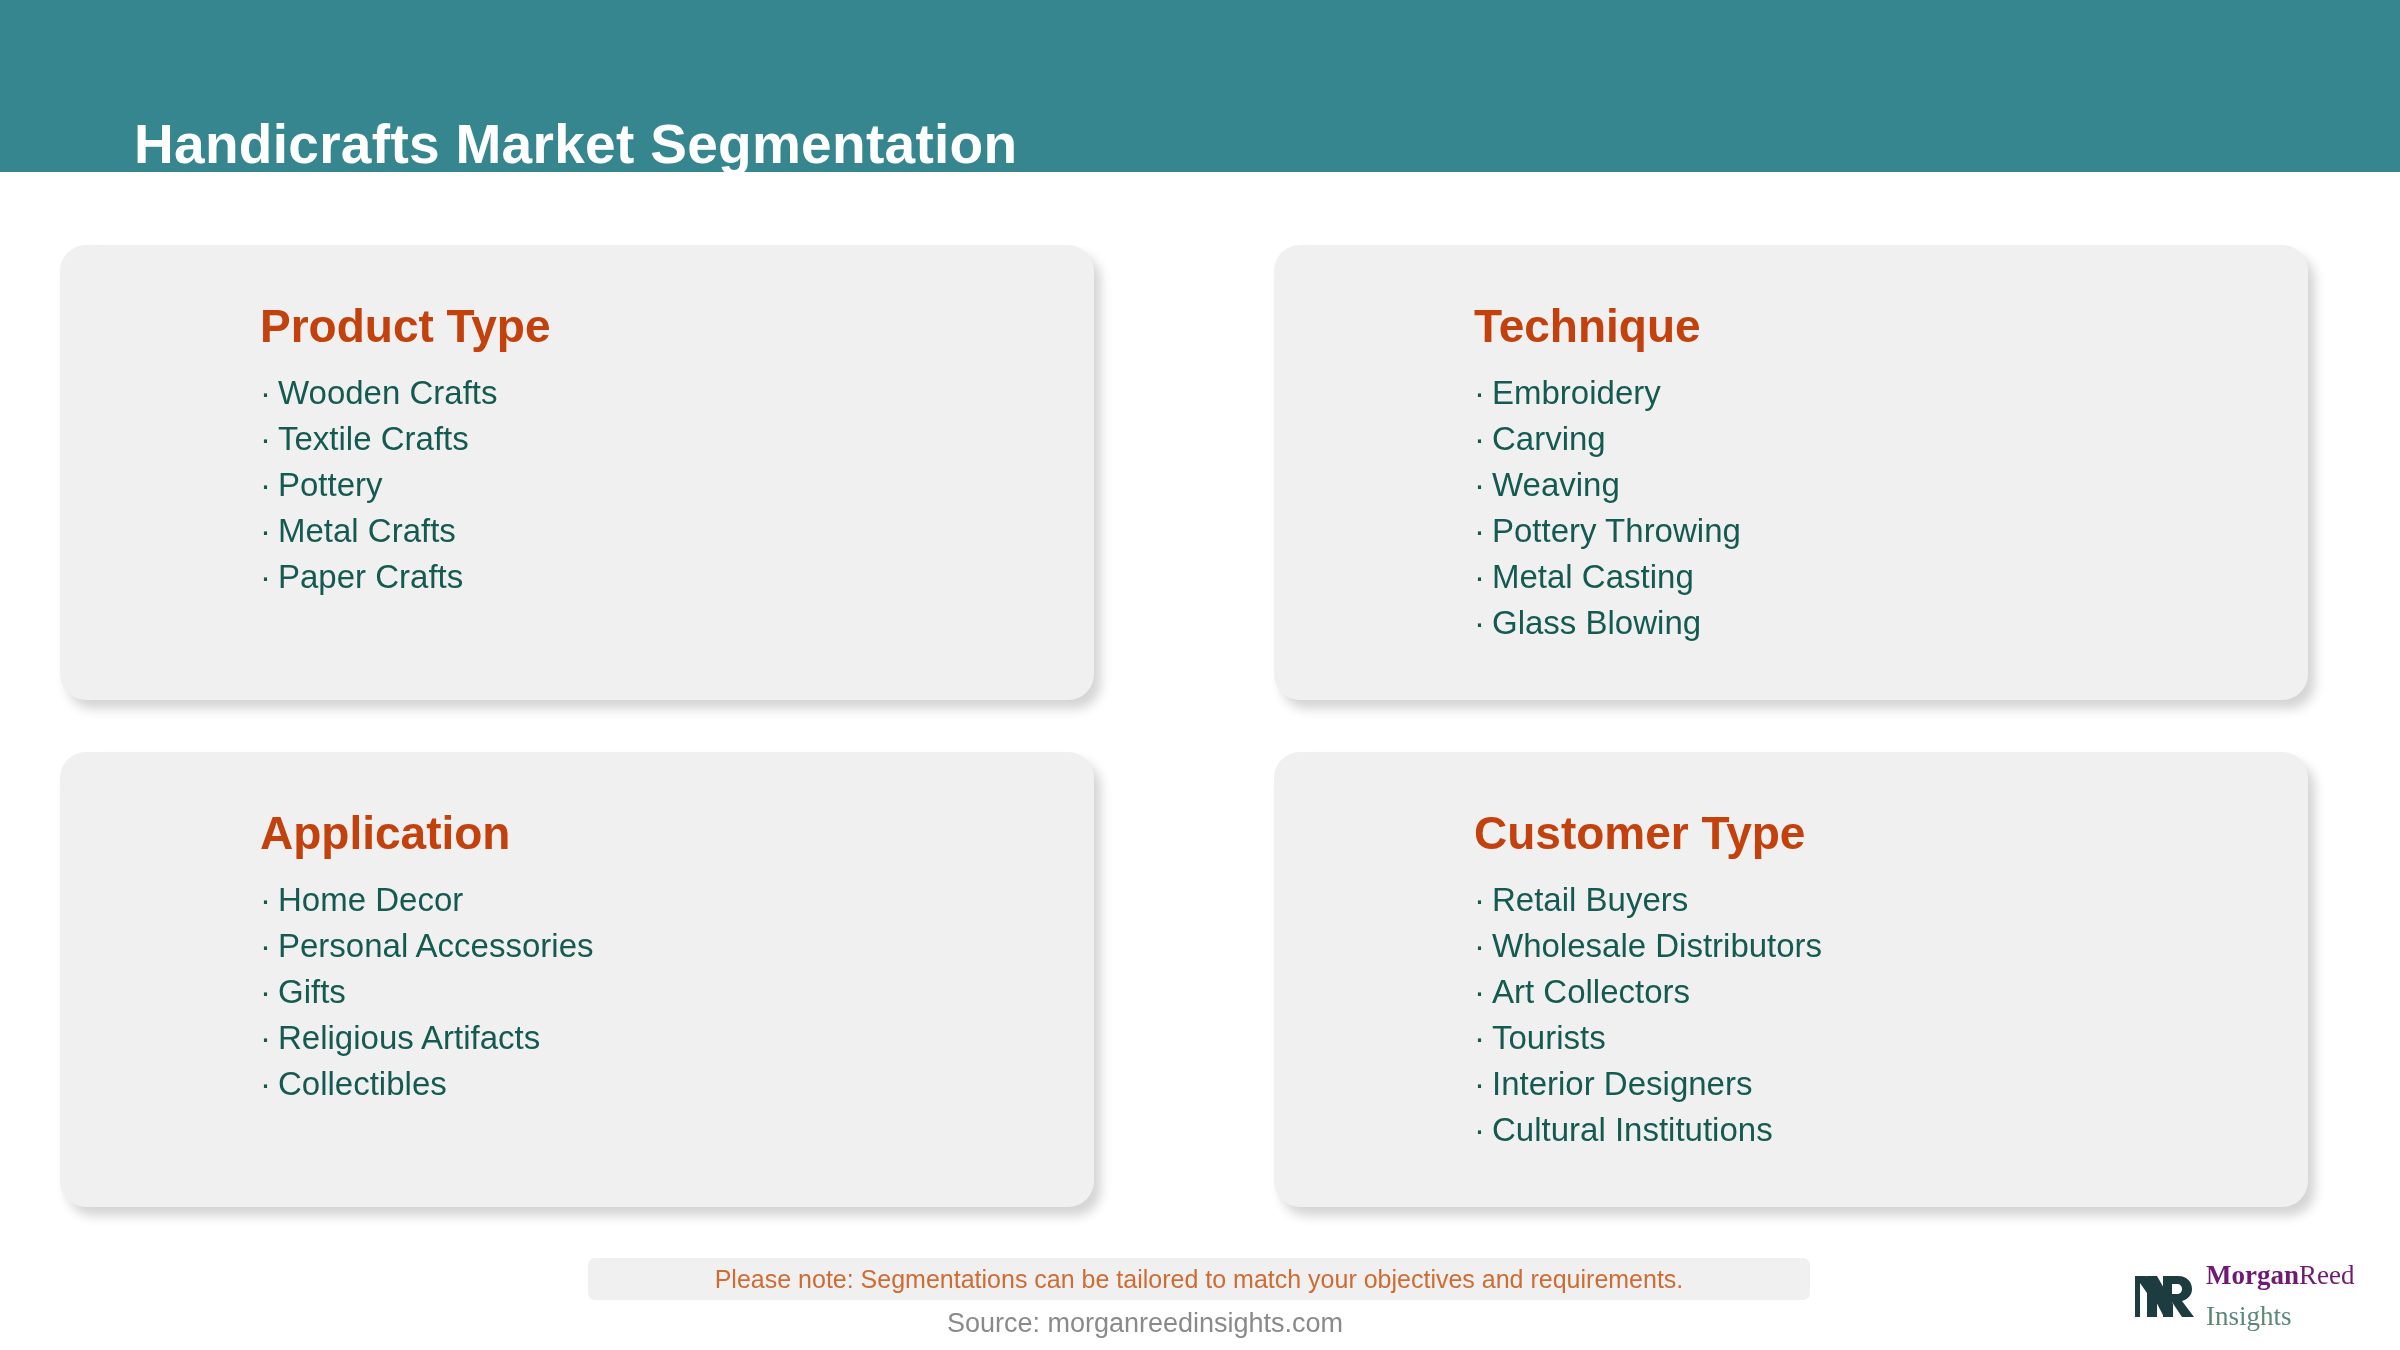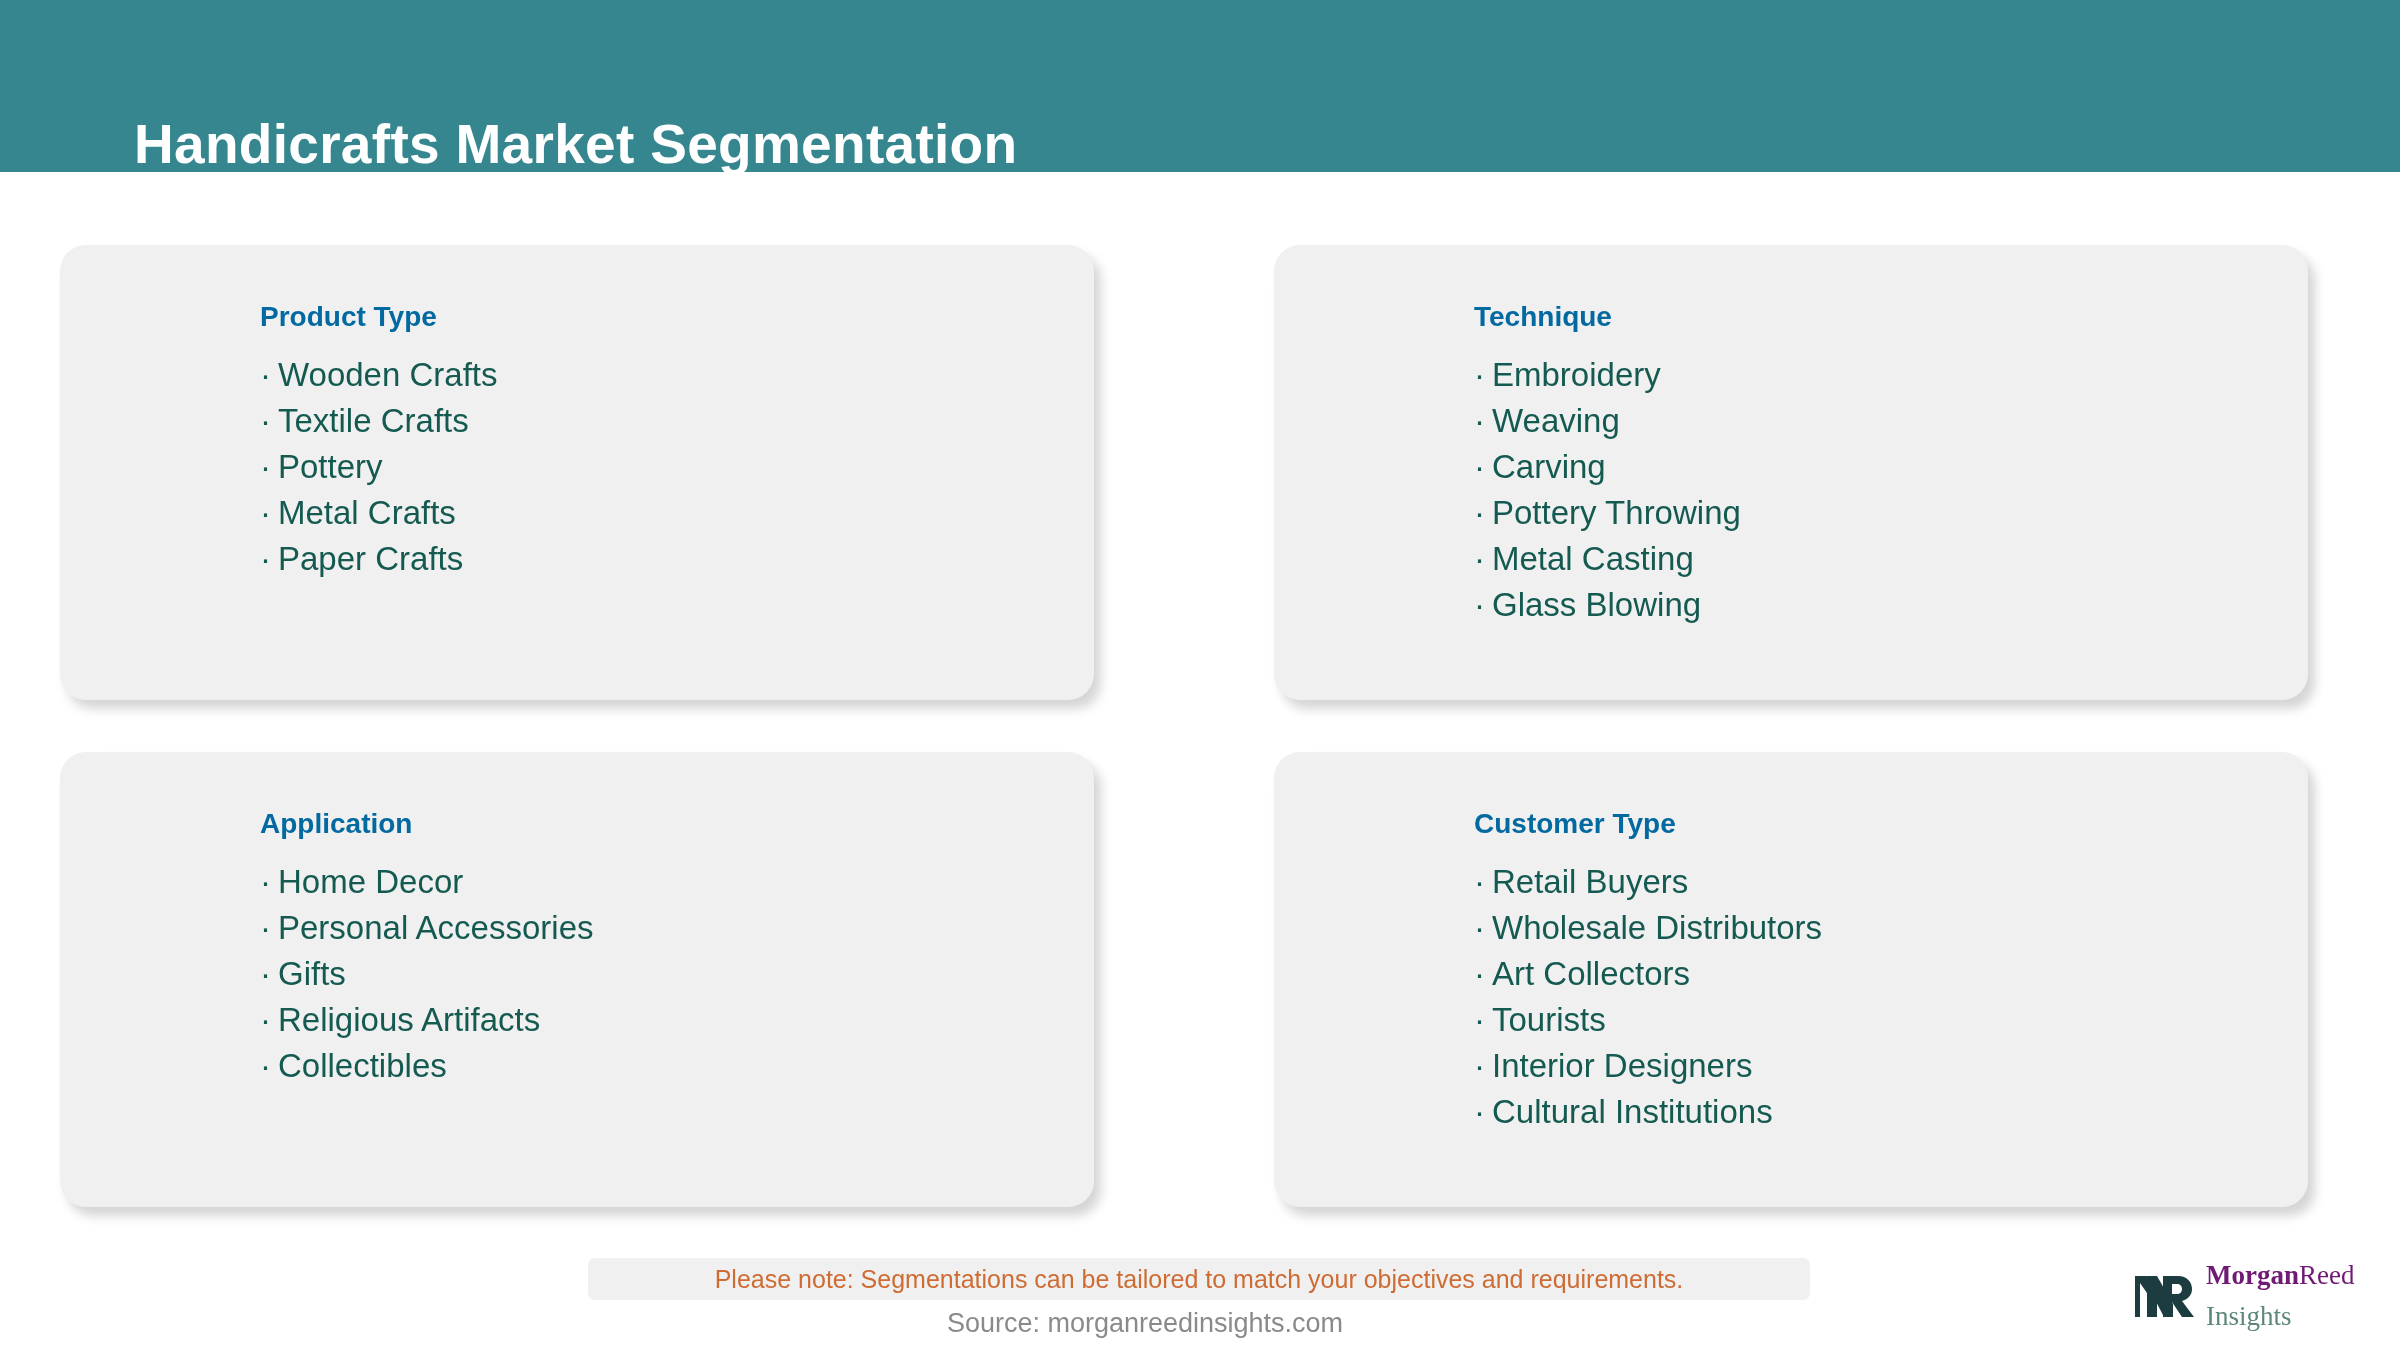--- a/index.html
+++ b/index.html
@@ -42,22 +42,22 @@
   .segment-card {
     background:#F0F0F0;
     border-radius:26px;
     height:455px;
     box-shadow:7px 9px 11px rgba(0,0,0,0.17);
     padding-top:58px;
     padding-left:200px;
     padding-right:30px;
   }
   .card-title {
-    color:#0369a1;
-    font-size:28px;
+    color:#c2410c;
+    font-size:46px;
     font-weight:bold;
     line-height:1;
     margin-bottom:21px;
     white-space:nowrap;
   }
   .card-list { list-style:none; }
   .card-list li {
     color:#155A51;
     font-size:33px;
     line-height:46px;
@@ -135,22 +135,22 @@
       <li><span class="bullet-dot">·</span><span>Pottery</span></li>
       <li><span class="bullet-dot">·</span><span>Metal Crafts</span></li>
       <li><span class="bullet-dot">·</span><span>Paper Crafts</span></li>
     </ul>
   </div>
 
   <div class="segment-card">
     <div class="card-title">Technique</div>
     <ul class="card-list">
       <li><span class="bullet-dot">·</span><span>Embroidery</span></li>
+      <li><span class="bullet-dot">·</span><span>Carving</span></li>
       <li><span class="bullet-dot">·</span><span>Weaving</span></li>
-      <li><span class="bullet-dot">·</span><span>Carving</span></li>
       <li><span class="bullet-dot">·</span><span>Pottery Throwing</span></li>
       <li><span class="bullet-dot">·</span><span>Metal Casting</span></li>
       <li><span class="bullet-dot">·</span><span>Glass Blowing</span></li>
     </ul>
   </div>
 
   <div class="segment-card">
     <div class="card-title">Application</div>
     <ul class="card-list">
       <li><span class="bullet-dot">·</span><span>Home Decor</span></li>

